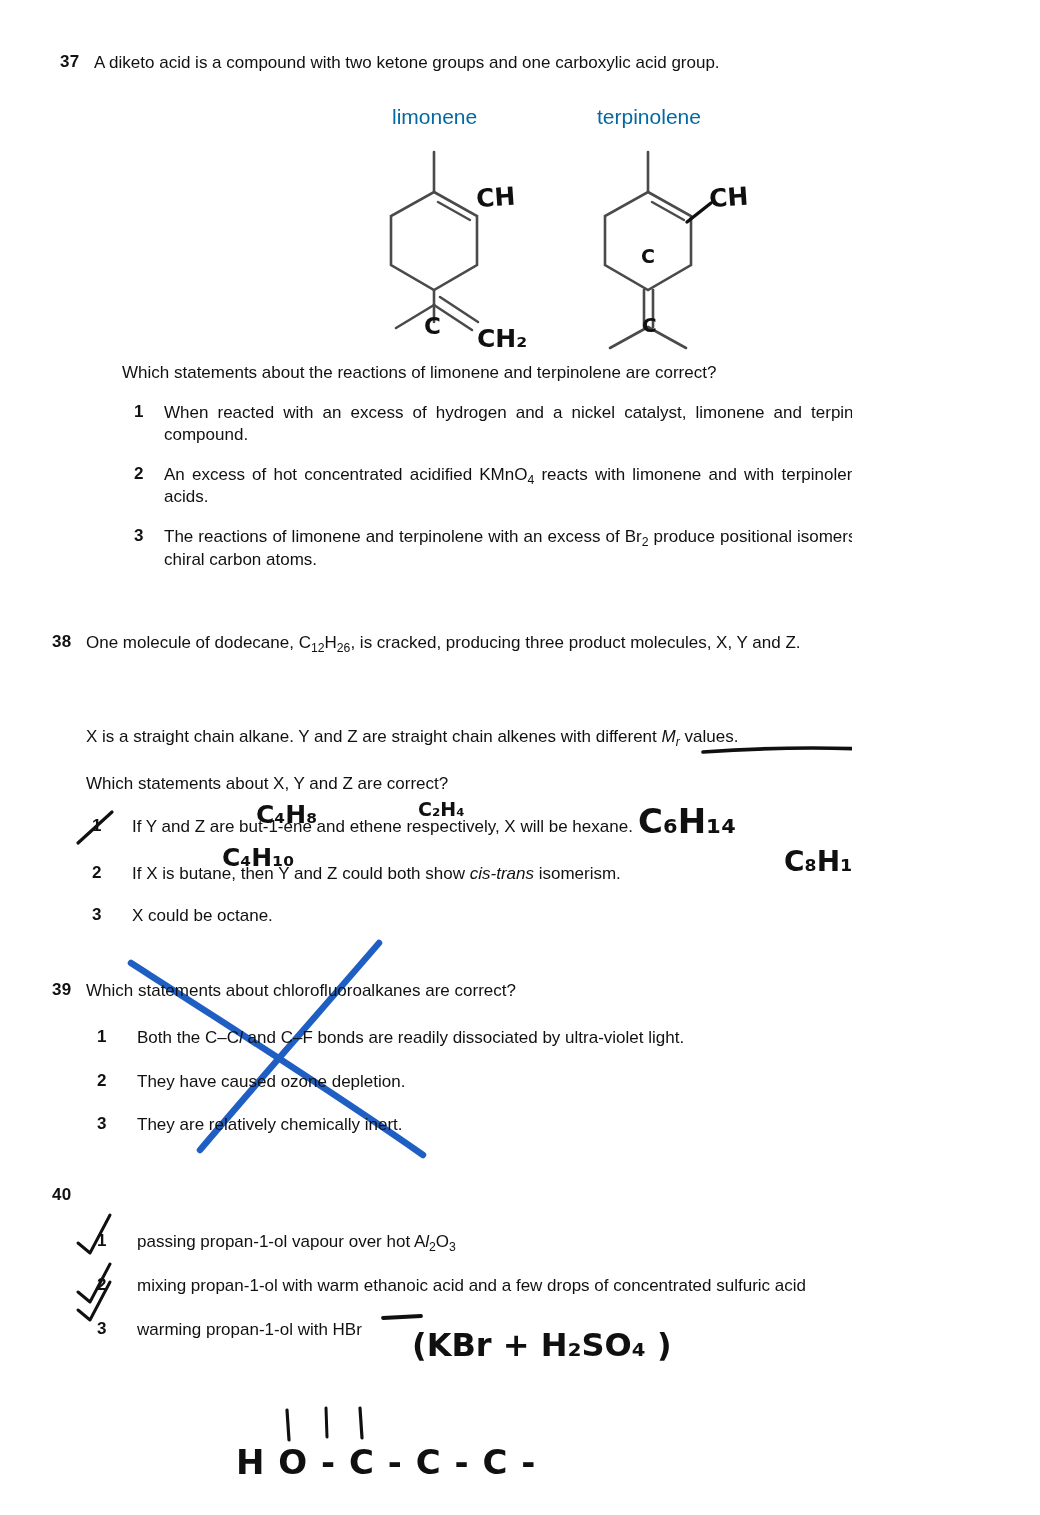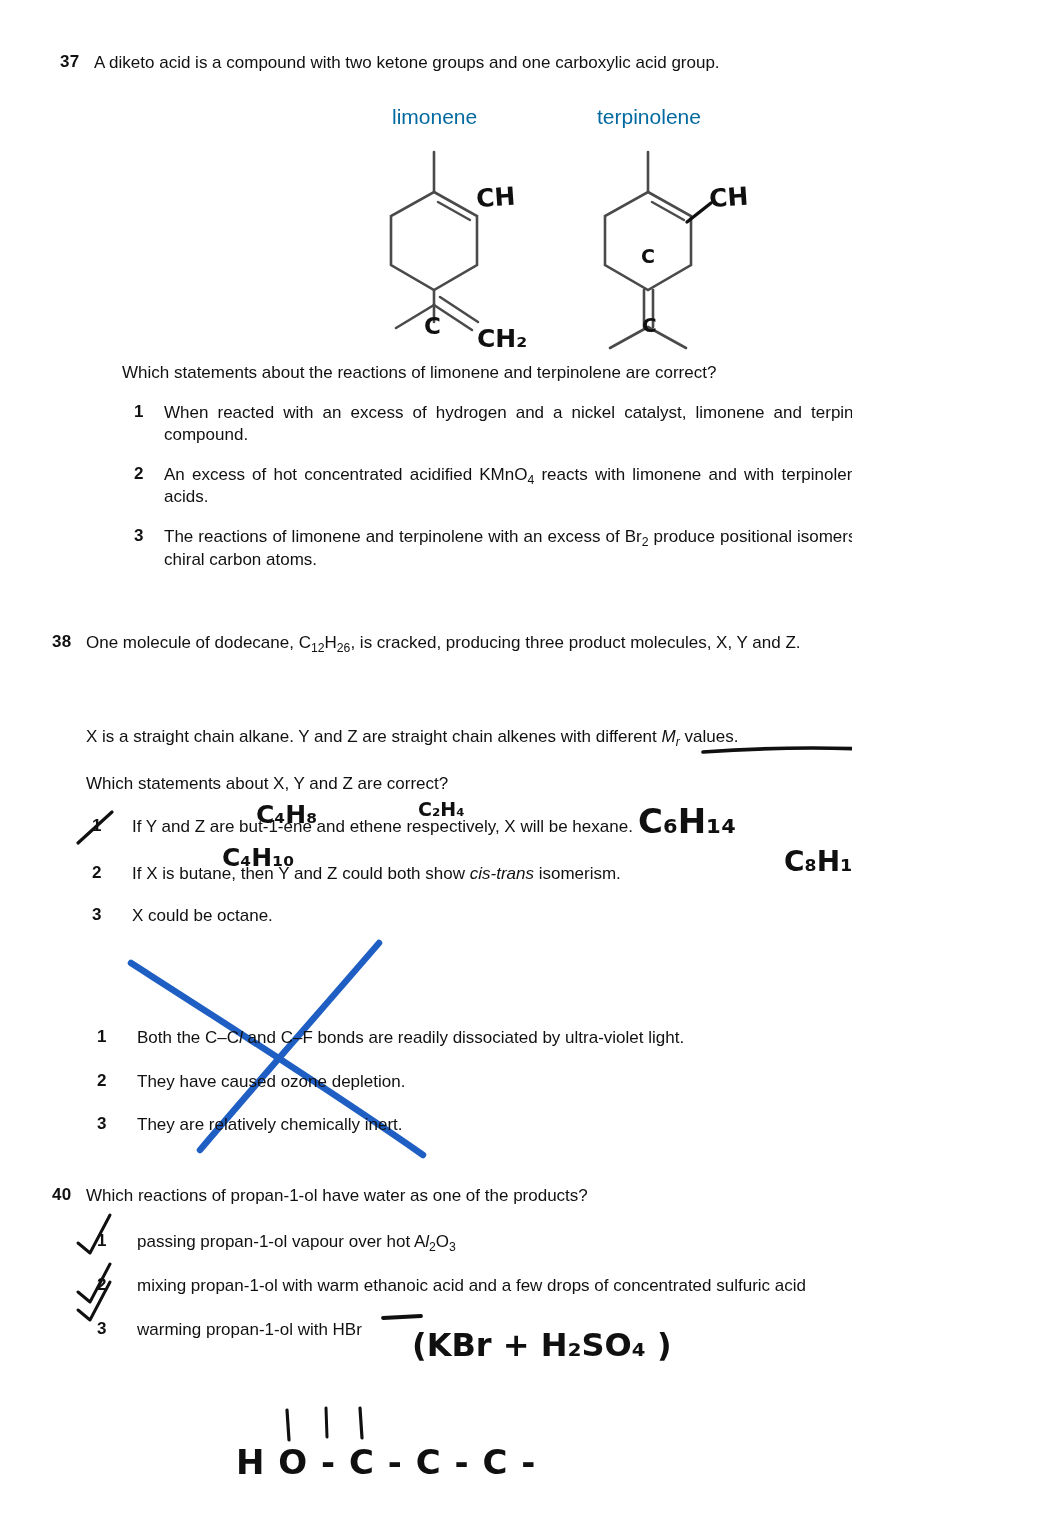--- a/index.html
+++ b/index.html
@@ -207,40 +207,45 @@
     <div class="stmt-num" style="width:80px; flex:0 0 80px; padding-left:40px;">3</div>
     <div class="stmt-body">X could be octane.</div>
   </div>
 
   <div class="hand" style="left:638px; top:755px; font-size:34px;margin-top:46px;">C₆H₁₄</div>
   <div class="hand" style="left:256px; top:800px; font-size:25px;">C₄H₈</div>
   <div class="hand" style="left:418px; top:798px; font-size:19px;">C₂H₄</div>
   <div class="hand" style="left:222px; top:843px; font-size:25px;">C₄H₁₀</div>
   <div class="hand" style="left:784px; top:845px; font-size:28px;">C₈H₁₆</div>
 
+  <div class="qblock" style="left:52px; top:980px; width:985px;">
+    <div class="qhead">
+      <div class="qnum">39</div>
+      <div class="qtext">Which statements about chlorofluoroalkanes are correct?</div>
+    </div>
+  </div>
 
   <div class="stmt" style="position:absolute; left:52px; top:1027px; width:930px; margin-top:0;">
     <div class="stmt-num" style="width:85px; flex:0 0 85px; padding-left:45px;">1</div>
     <div class="stmt-body"><span>Both the C–C</span><span class="ital">l</span><span> and C–F bonds are readily dissociated by ultra-violet light.</span></div>
   </div>
 
   <div class="stmt" style="position:absolute; left:52px; top:1071px; width:930px; margin-top:0;">
     <div class="stmt-num" style="width:85px; flex:0 0 85px; padding-left:45px;">2</div>
     <div class="stmt-body">They have caused ozone depletion.</div>
   </div>
 
   <div class="stmt" style="position:absolute; left:52px; top:1114px; width:930px; margin-top:0;">
     <div class="stmt-num" style="width:85px; flex:0 0 85px; padding-left:45px;">3</div>
     <div class="stmt-body">They are relatively chemically inert.</div>
   </div>
 
   <div class="qblock" style="left:52px; top:1185px; width:985px;">
     <div class="qhead">
       <div class="qnum">40</div>
-      <div class="qtext">Which reactions of propan-1-ol have water as one of the products?</div>
     </div>
   </div>
 
   <div class="stmt" style="position:absolute; left:52px; top:1231px; width:930px; margin-top:0;">
     <div class="stmt-num" style="width:85px; flex:0 0 85px; padding-left:45px;">1</div>
     <div class="stmt-body"><span>passing propan-1-ol vapour over hot A</span><span class="ital">l</span><sub>2</sub><span>O</span><sub>3</sub></div>
   </div>
 
   <div class="stmt" style="position:absolute; left:52px; top:1275px; width:960px; margin-top:0;">
     <div class="stmt-num" style="width:85px; flex:0 0 85px; padding-left:45px;">2</div>

